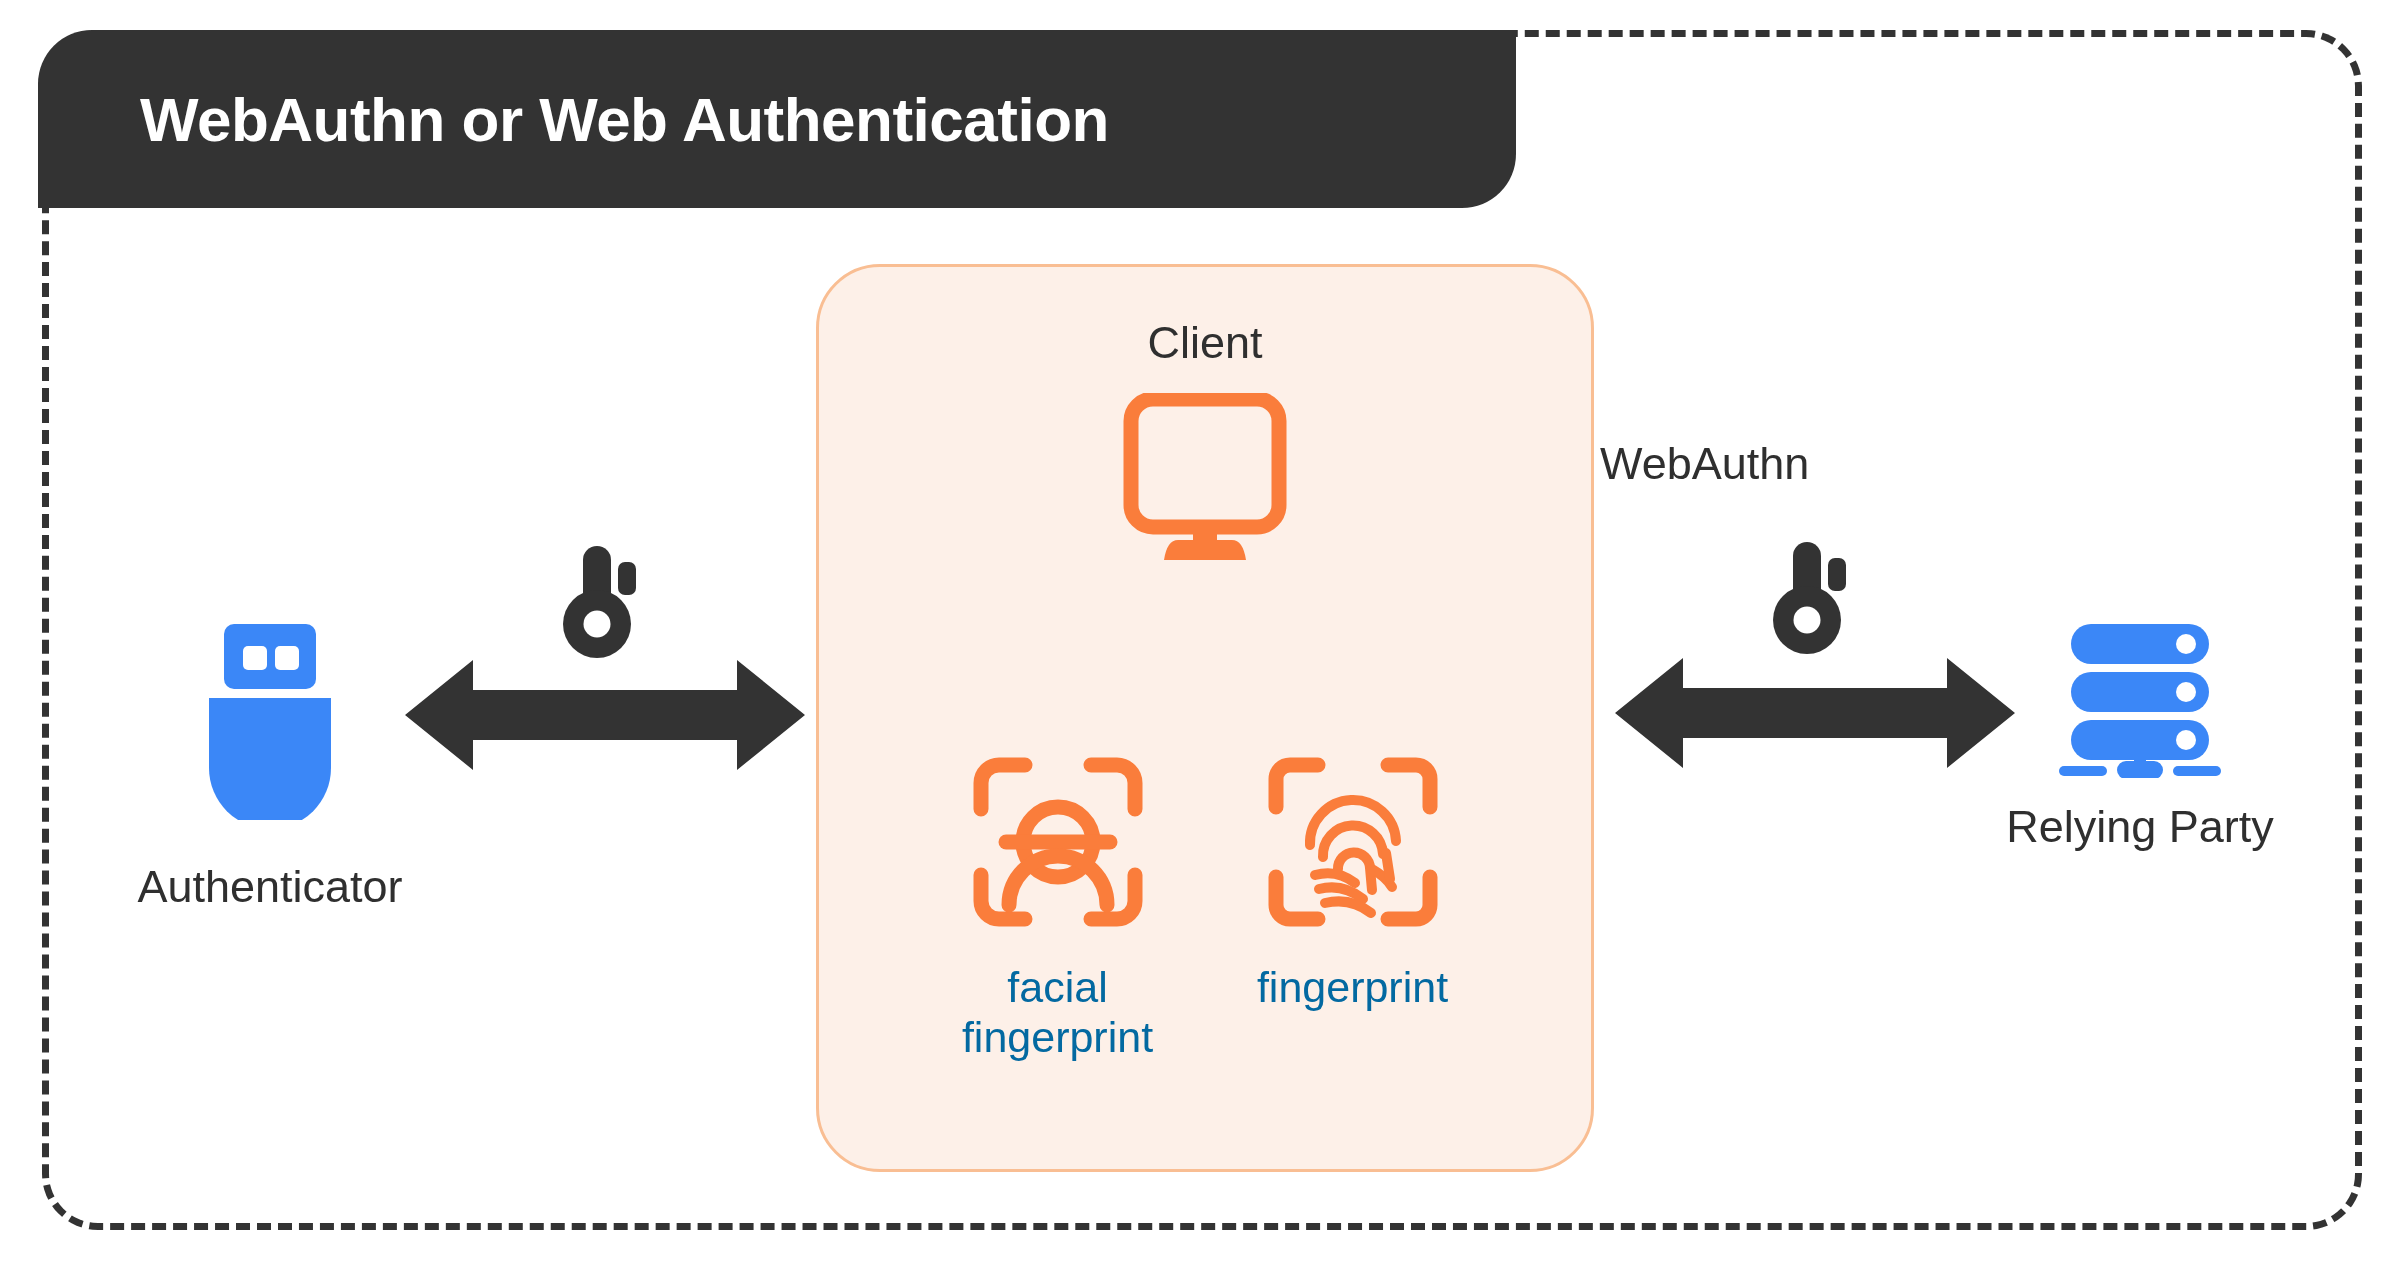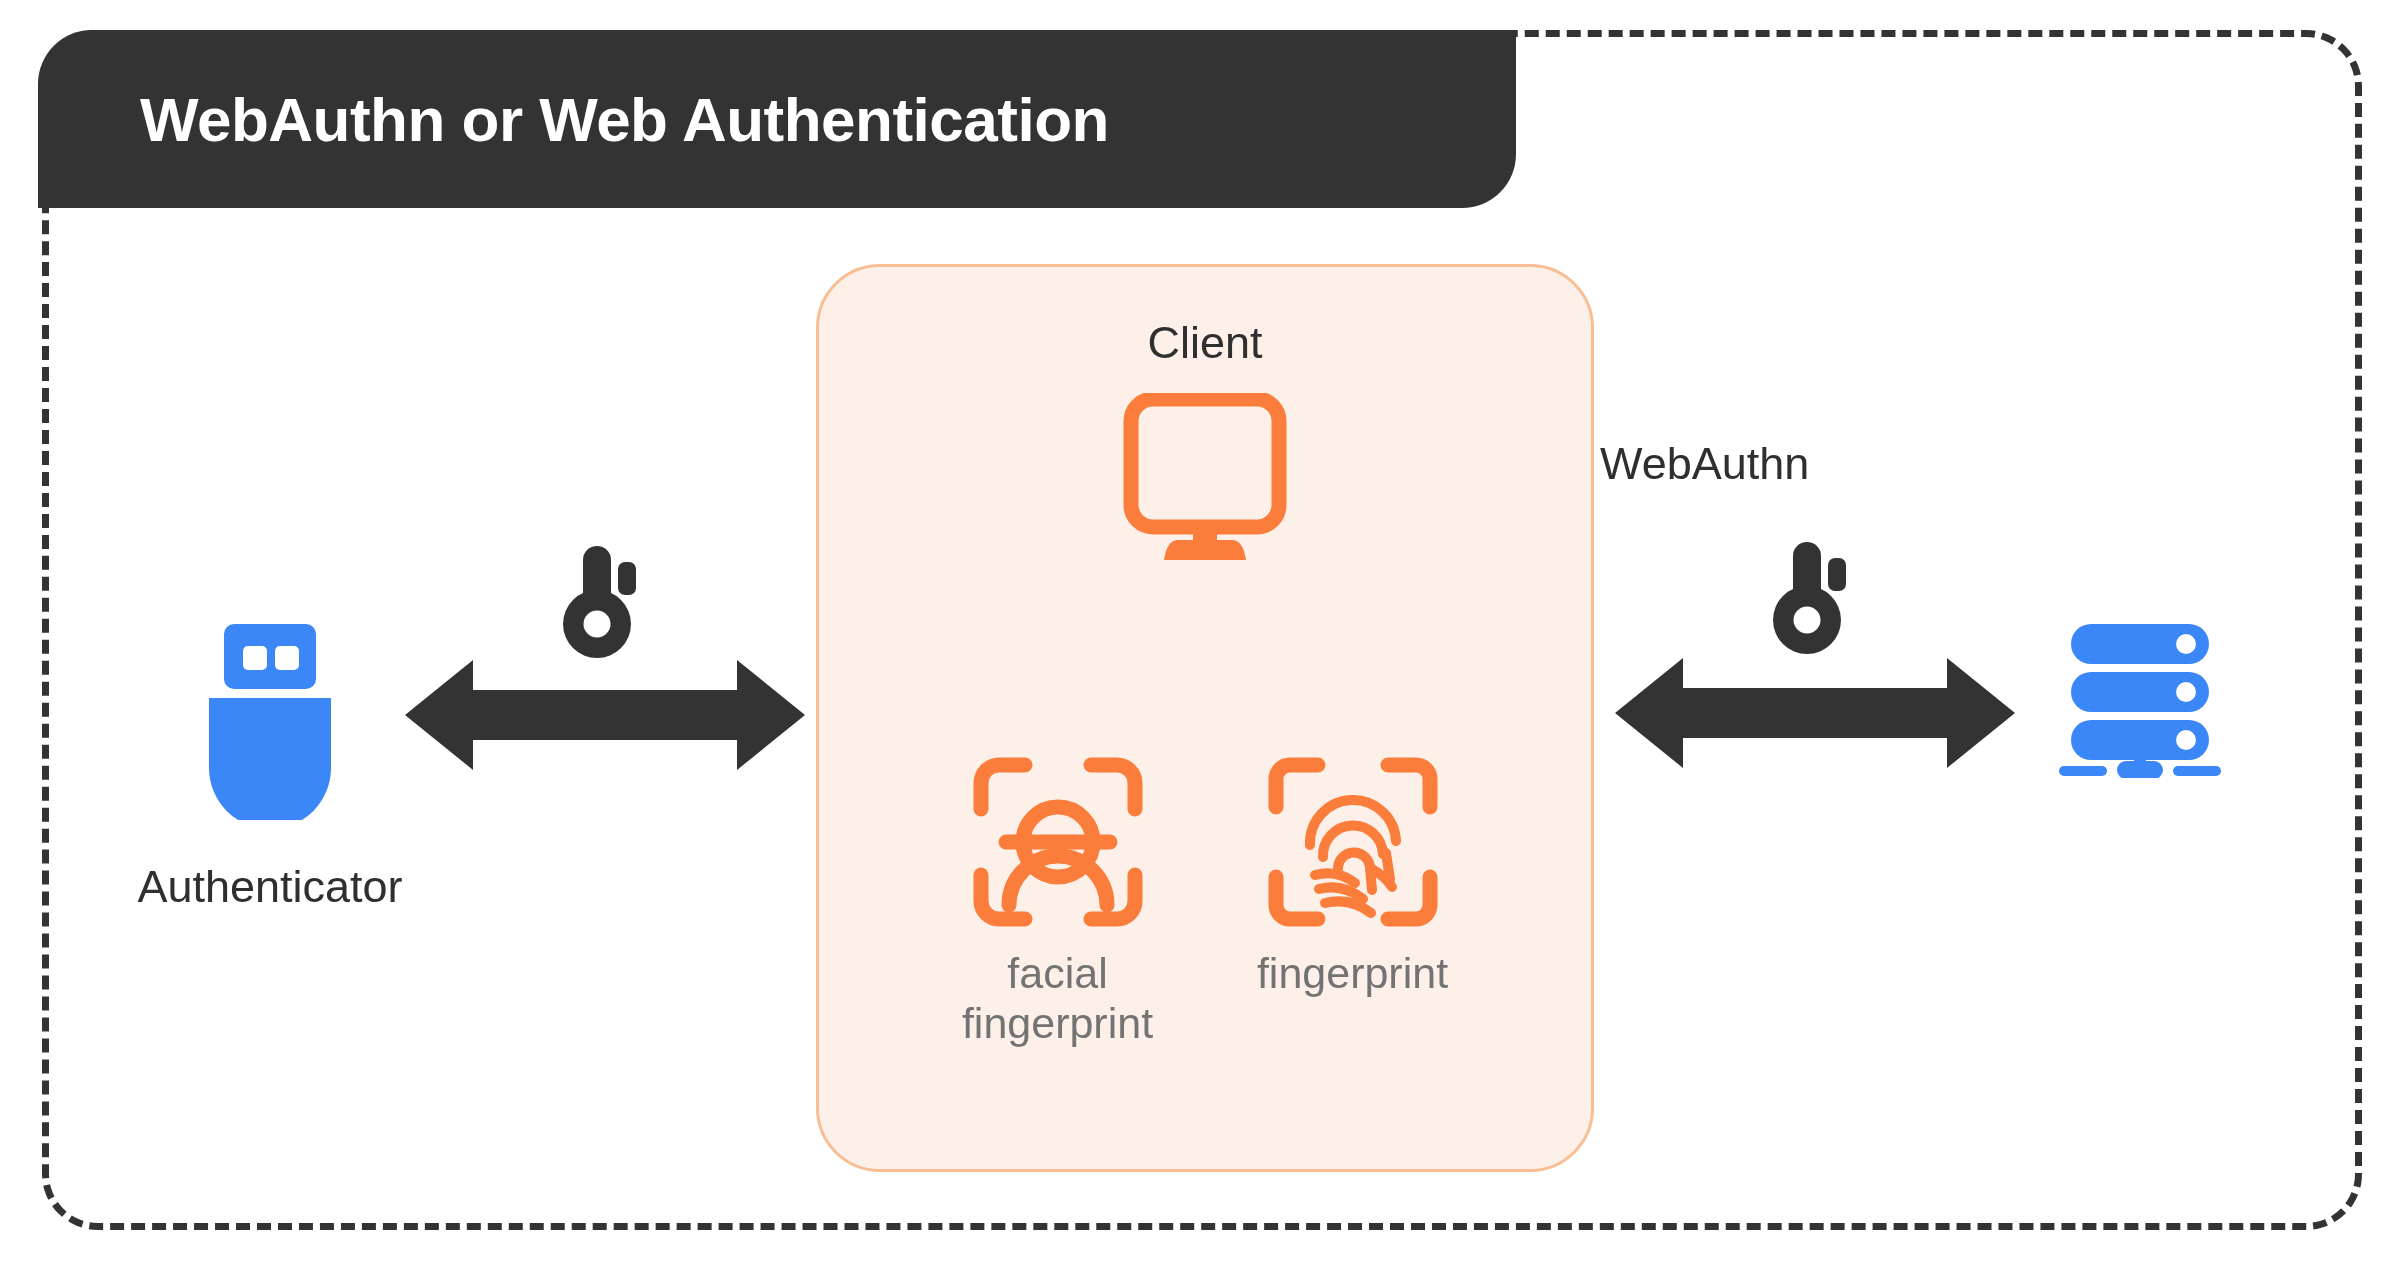--- a/index.html
+++ b/index.html
@@ -123,23 +123,23 @@
     justify-content: center;
     gap: 50px;
   }
   .bio-item {
     display: flex;
     flex-direction: column;
     align-items: center;
     width: 245px;
   }
   .bio-label {
-    margin-top: 22px;
+    margin-top: 36px;
     font-size: 43px;
-    color: #737373;
+    color: #0369a1;
     text-align: center;
     line-height: 1.16;
   }
 
   
   .link-group { position: absolute; }
   .link-label {
     position: absolute;
     width: 100%;
     text-align: left;
@@ -327,15 +327,16 @@
         <rect x="14" y="100" width="138" height="40" rx="20" fill="#3B87F7"></rect>
         <circle cx="129" cy="120" r="10" fill="#FFFFFF"></circle>
 
         <rect x="77" y="134" width="12" height="14" fill="#3B87F7"></rect>
 
         <rect x="2" y="146" width="48" height="10" rx="5" fill="#3B87F7"></rect>
         <rect x="116" y="146" width="48" height="10" rx="5" fill="#3B87F7"></rect>
         <rect x="60" y="141" width="46" height="18" rx="9" fill="#3B87F7"></rect>
       </svg>
     </span>
+    <div class="node-label">Relying Party</div>
   </div>
 
 </div>
 
 </body></html>

